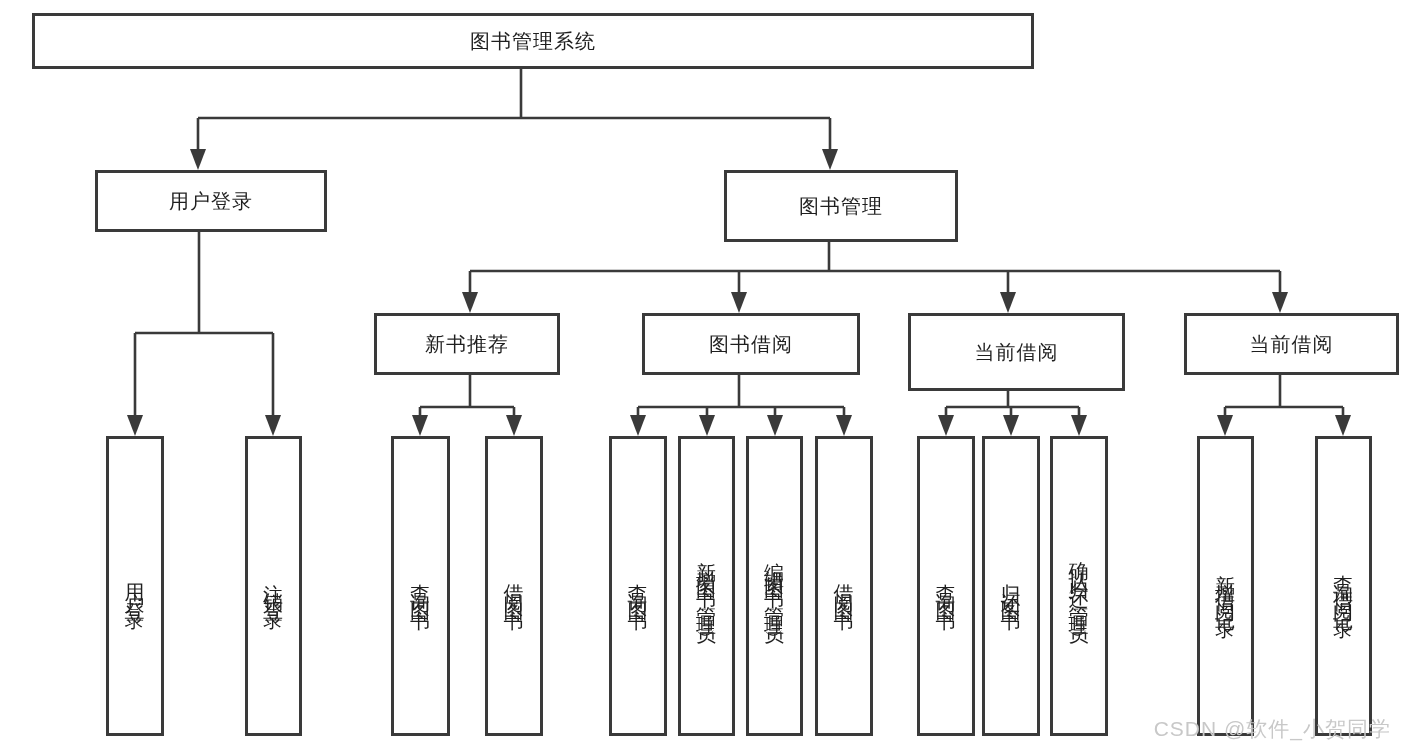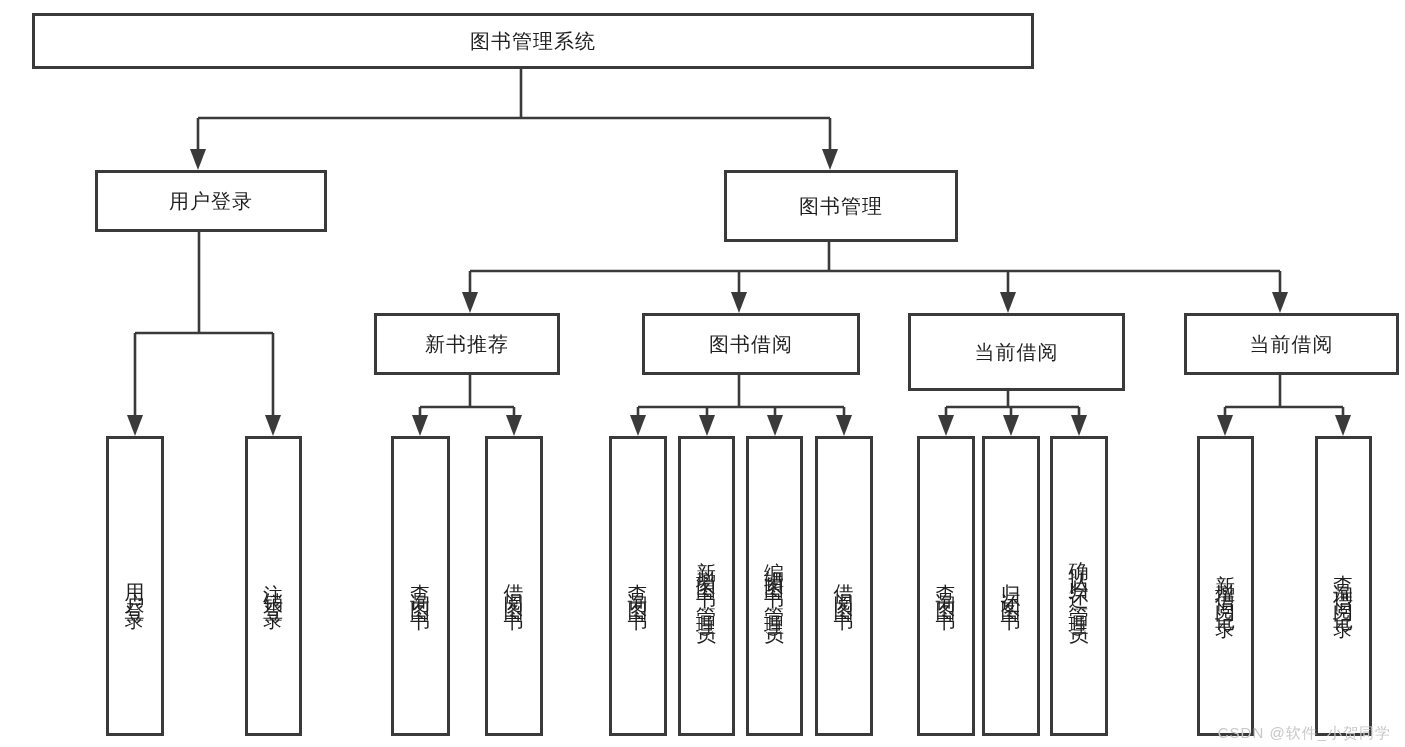--- a/index.html
+++ b/index.html
@@ -26,21 +26,21 @@
     text-align: center; color: var(--text);
   }
   .node.h { font-size: 20px; letter-spacing: 1px; margin-left: 12px; }
   .node.v span {
     writing-mode: vertical-rl; text-orientation: mixed;
     font-size: 20px; letter-spacing: 9px; line-height: 1;
     white-space: nowrap;
   }
   .watermark {
     position: absolute; right: 14px; bottom: 4px;
-    font-size: 15px; color: var(--watermark); letter-spacing: 1px;
+    font-size: 21px; color: var(--watermark); letter-spacing: 1px;
     white-space: nowrap;
   }
 </style>
 </head>
 <body>
 
 <div class="stage">
 
   <svg class="edges" viewBox="0 0 1405 747" xmlns="http://www.w3.org/2000/svg">
 

